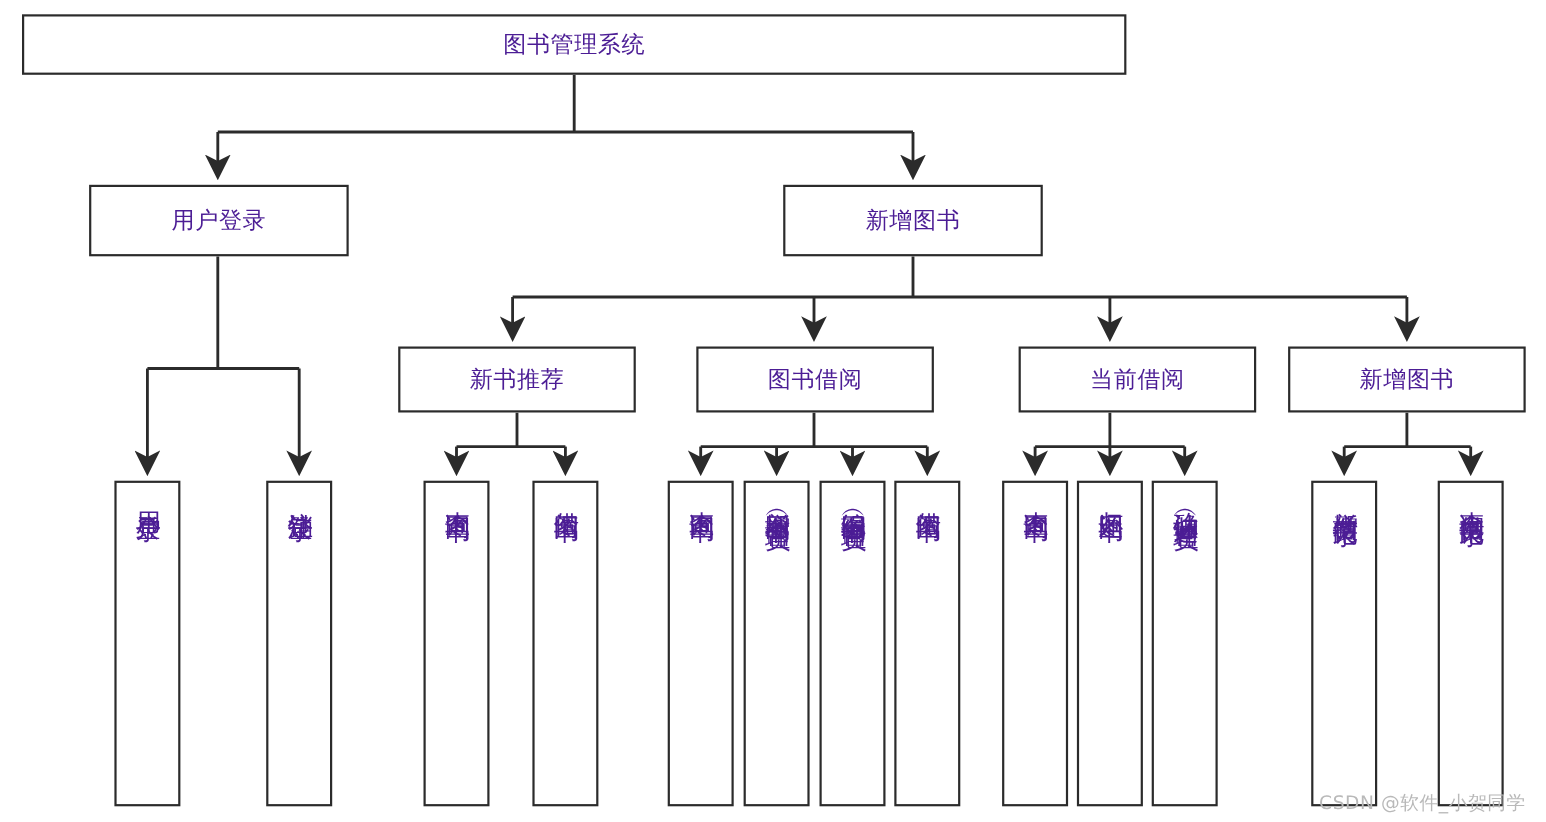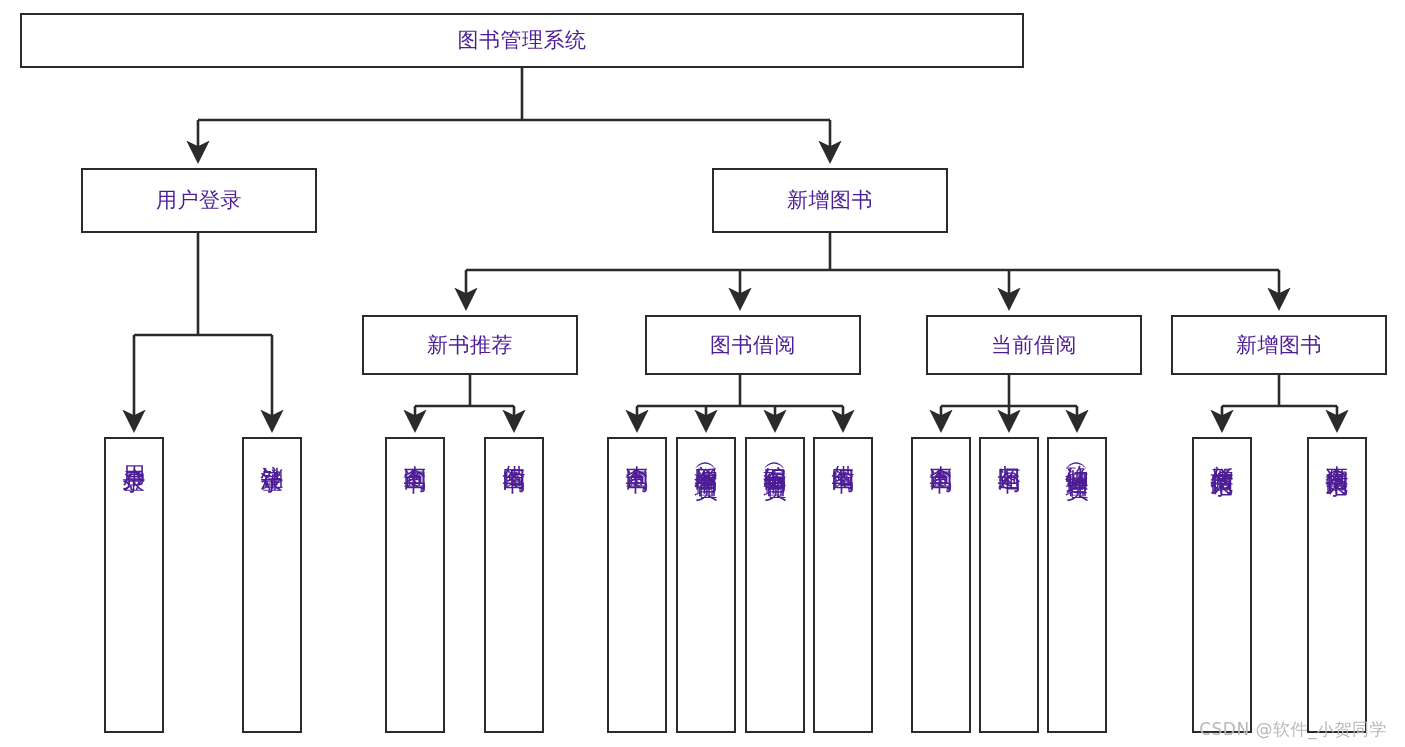--- a/index.html
+++ b/index.html
@@ -131,21 +131,21 @@
   <div class="node horiz" style="left:81px; top:168px; width:236px; height:65px;">
     <span class="label">用户登录</span>
   </div>
   <div class="node horiz" style="left:712px; top:168px; width:236px; height:65px;">
     <span class="label">新增图书</span>
   </div>
 
   <div class="node horiz" style="left:362px; top:315px; width:216px; height:60px;">
     <span class="label">新书推荐</span>
   </div>
-  <div class="node horiz" style="left:633px; top:315px; width:216px; height:60px;margin-left:12px;">
+  <div class="node horiz" style="left:633px; top:315px; width:216px; height:60px;">
     <span class="label">图书借阅</span>
   </div>
   <div class="node horiz" style="left:926px; top:315px; width:216px; height:60px;">
     <span class="label">当前借阅</span>
   </div>
   <div class="node horiz" style="left:1171px; top:315px; width:216px; height:60px;">
     <span class="label">新增图书</span>
   </div>
 
   <div class="node vert" style="left:104px; top:437px; width:60px; height:296px;">

